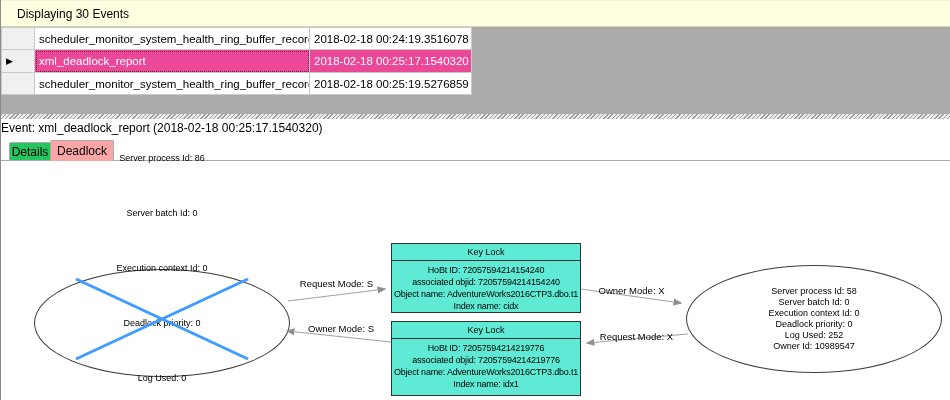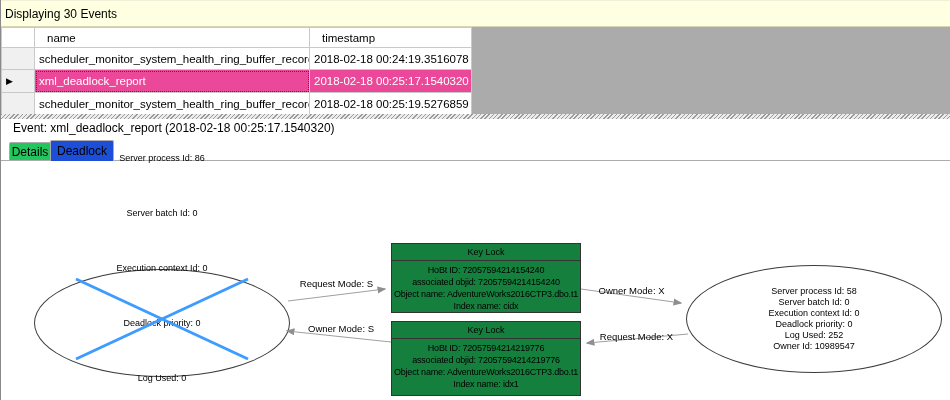--- a/index.html
+++ b/index.html
@@ -3,21 +3,21 @@
 <meta charset="utf-8">
 <style>
   * { margin:0; padding:0; box-sizing:border-box; }
   html,body { width:950px; height:400px; overflow:hidden;
     font-family:"Liberation Sans", sans-serif; background:#fff; }
   #app { position:relative; width:950px; height:400px; border-left:1px solid #8a8a8a; }
 
   
   .titlebar { position:absolute; left:0; top:0; width:950px; height:27px;
     background:#FFFFE1; border-top:1px solid #f2efd8; border-bottom:1px solid #d8d4b4;
-    font-size:12px; color:#000; line-height:26px; padding-left:4px; }
+    font-size:12px; color:#000; line-height:26px; padding-left:16px; }
 
   
   .gridarea { position:absolute; left:0; top:27px; width:950px; height:87px; background:#ABABAB; }
   .grid { position:absolute; left:0; top:0; width:470px; background:#fff; border-collapse:collapse; table-layout:fixed; }
   .grid td, .grid th { border:1px solid #c9c9c9; font-weight:normal; text-align:left;
     font-size:11.5px; color:#000; white-space:nowrap; overflow:hidden; padding:0 4px; }
   .grid th { height:20px; background:#fff; padding-left:12px; }
   .grid td { height:22px; }
   .col-sel { width:33px; background:#f0f0f0; text-align:center; padding:0; }
   .col-name { width:275px; }
@@ -25,39 +25,39 @@
   tr.selected td.cell-data { background:#ec4899; color:#fff; }
   tr.selected td.focuscell { outline:1px dotted rgba(0,0,0,.55); outline-offset:-2px; }
   .rowarrow { font-size:9px; color:#000; line-height:22px; }
 
   
   .splitter { position:absolute; left:0; top:114px; width:950px; height:5px;
     background:repeating-linear-gradient(135deg,#9a9a9a 0 1px,#ececec 1px 3px); }
 
   
   .eventline { position:absolute; left:0; top:119px; width:862px; height:19px;
-    font-size:12px; color:#000; line-height:19px; padding-left:12px; background:#fff; }
+    font-size:12px; color:#000; line-height:19px; padding-left:0; background:#fff; }
 
   
   .tabstrip { position:absolute; left:0; top:138px; width:950px; height:22px; background:#fff; }
   .tab { position:absolute; bottom:0; text-align:center; font-size:12px; color:#000;
     border:1px solid #ACACAC; border-bottom:none; border-radius:2px 2px 0 0; cursor:default; }
   .tab-inactive { left:8px; width:42px; height:18px; line-height:18px; background:#22c55e; }
-  .tab-active { left:49px; width:64px; height:21px; line-height:21px; background:#1d4ed8; z-index:3; bottom:-1px; }
+  .tab-active { left:49px; width:64px; height:21px; line-height:21px; background:#fca5a5; z-index:3; bottom:-1px; }
 
   
   .content { position:absolute; left:0; top:160px; width:950px; height:240px;
     background:#fff; border-top:1px solid #ACACAC; }
   .node-ellipse { position:absolute; border:1px solid #3c3c3c; border-radius:50%;
     display:flex; flex-direction:column; align-items:center; justify-content:center;
     font-size:9px; line-height:11px; color:#000; text-align:center; background:#fff; z-index:1; }
   .ell-left  { left:33px;  top:108px; width:256px; height:108px;gap:44px; }
   .ell-right { left:685px; top:104px; width:256px; height:108px; }
   .node-box { position:absolute; left:390px; width:190px; border:1px solid #333;
-    background:#15803d; z-index:1; font-size:9px; color:#000; text-align:center; }
+    background:#5eead4; z-index:1; font-size:9px; color:#000; text-align:center; }
   .box-top { top:82px; height:70px; }
   .box-bottom { top:160px; height:75px; }
   .box-title { height:17px; line-height:17px; border-bottom:1px solid #333; }
   .box-body { padding-top:3px; line-height:12px; letter-spacing:-0.2px; white-space:nowrap; }
   .overlay { position:absolute; left:0; top:0; width:950px; height:240px; z-index:2; pointer-events:none; }
   .edge-label { position:absolute; z-index:3; font-size:9.5px; color:#000; text-align:center; white-space:nowrap; }
   .lbl-1 { left:288px; top:117px; width:95px; }
   .lbl-2 { left:295px; top:162px; width:90px; }
   .lbl-3 { left:588px; top:124px; width:85px; }
   .lbl-4 { left:588px; top:170px; width:95px; }
@@ -65,25 +65,20 @@
 </head>
 <body>
 
 <div id="app">
 
   <div class="titlebar">Displaying 30 Events</div>
 
   <div class="gridarea">
     <table class="grid">
       <tbody>
-          <tr>
-        <th class="col-sel"></th>
-        <th class="col-name">name</th>
-        <th class="col-ts">timestamp</th>
-      </tr>
       <tr>
         <td class="col-sel"></td>
         <td class="col-name cell-data">scheduler_monitor_system_health_ring_buffer_recorded</td>
         <td class="col-ts cell-data">2018-02-18 00:24:19.3516078</td>
       </tr>
       <tr class="selected">
         <td class="col-sel">
           <span class="rowarrow">▶</span>
         </td>
         <td class="col-name cell-data focuscell">xml_deadlock_report</td>

